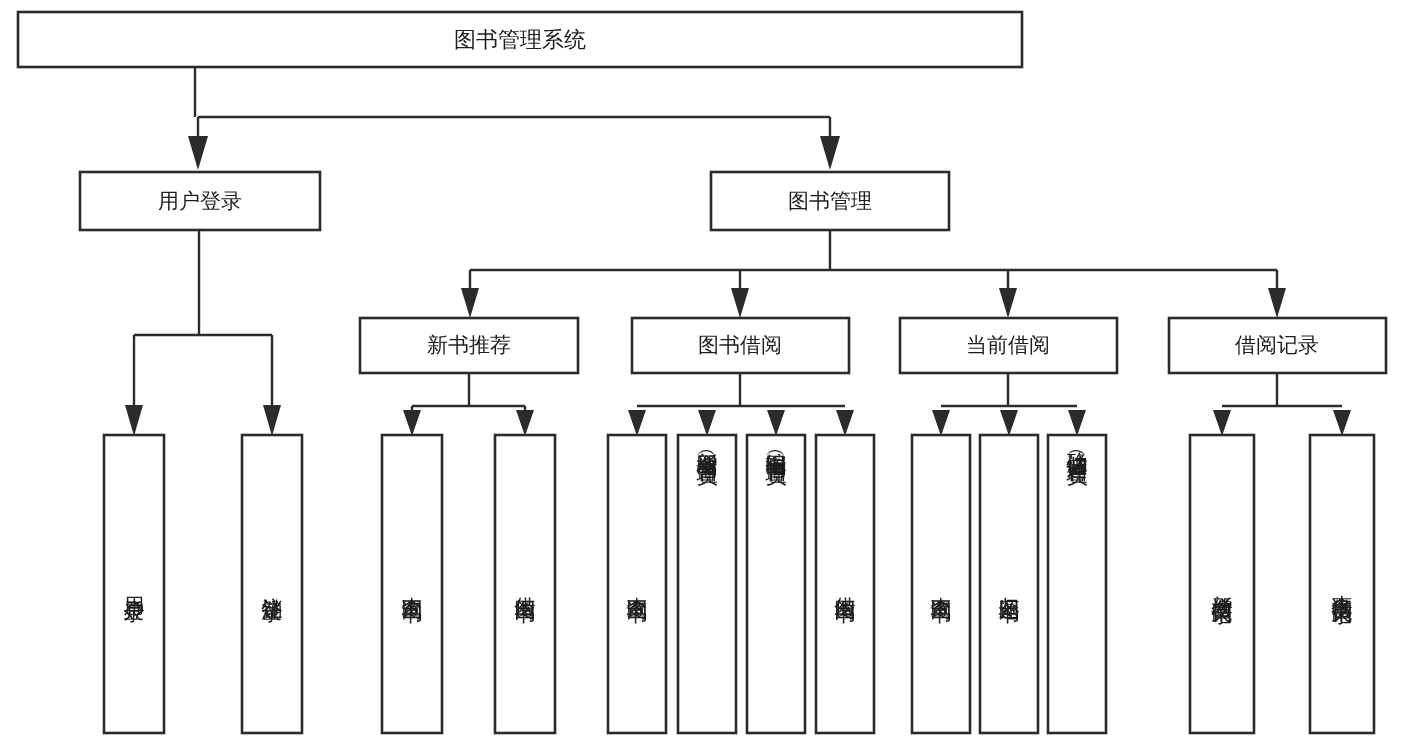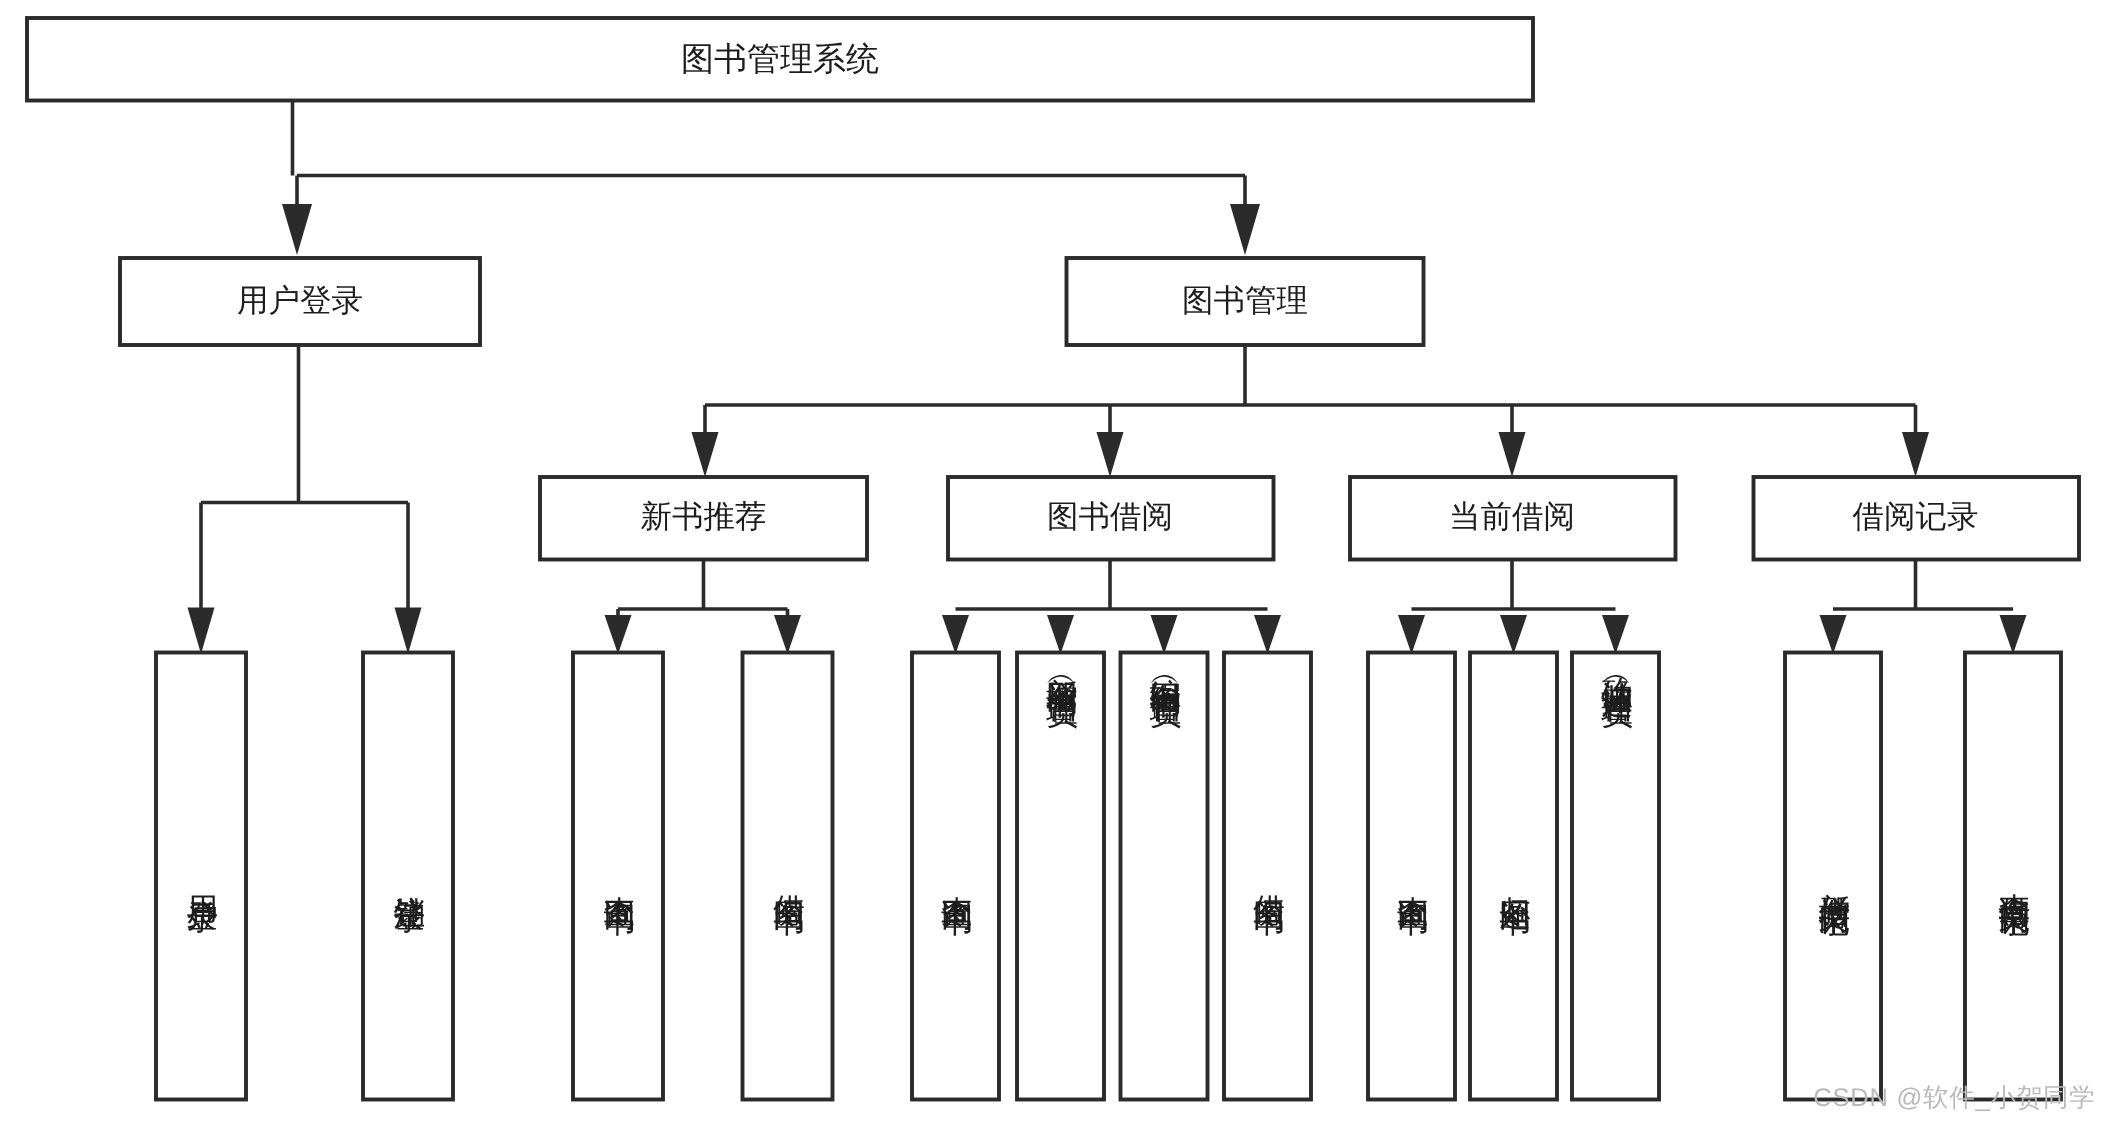--- a/index.html
+++ b/index.html
@@ -238,14 +238,13 @@
     <span class="vlabel">确认归还（管理员）</span>
   </div>
 
   <div class="vlabel-wrap" style="left:1190px; top:435px; width:64px; height:298px;">
     <span class="vlabel">新增借阅记录</span>
   </div>
   <div class="vlabel-wrap" style="left:1310px; top:435px; width:64px; height:298px;">
     <span class="vlabel">查询借阅记录</span>
   </div>
 
-  <div id="watermark">CSDN @软件_小贺同学</div>
 </div>
 
 </body></html>

